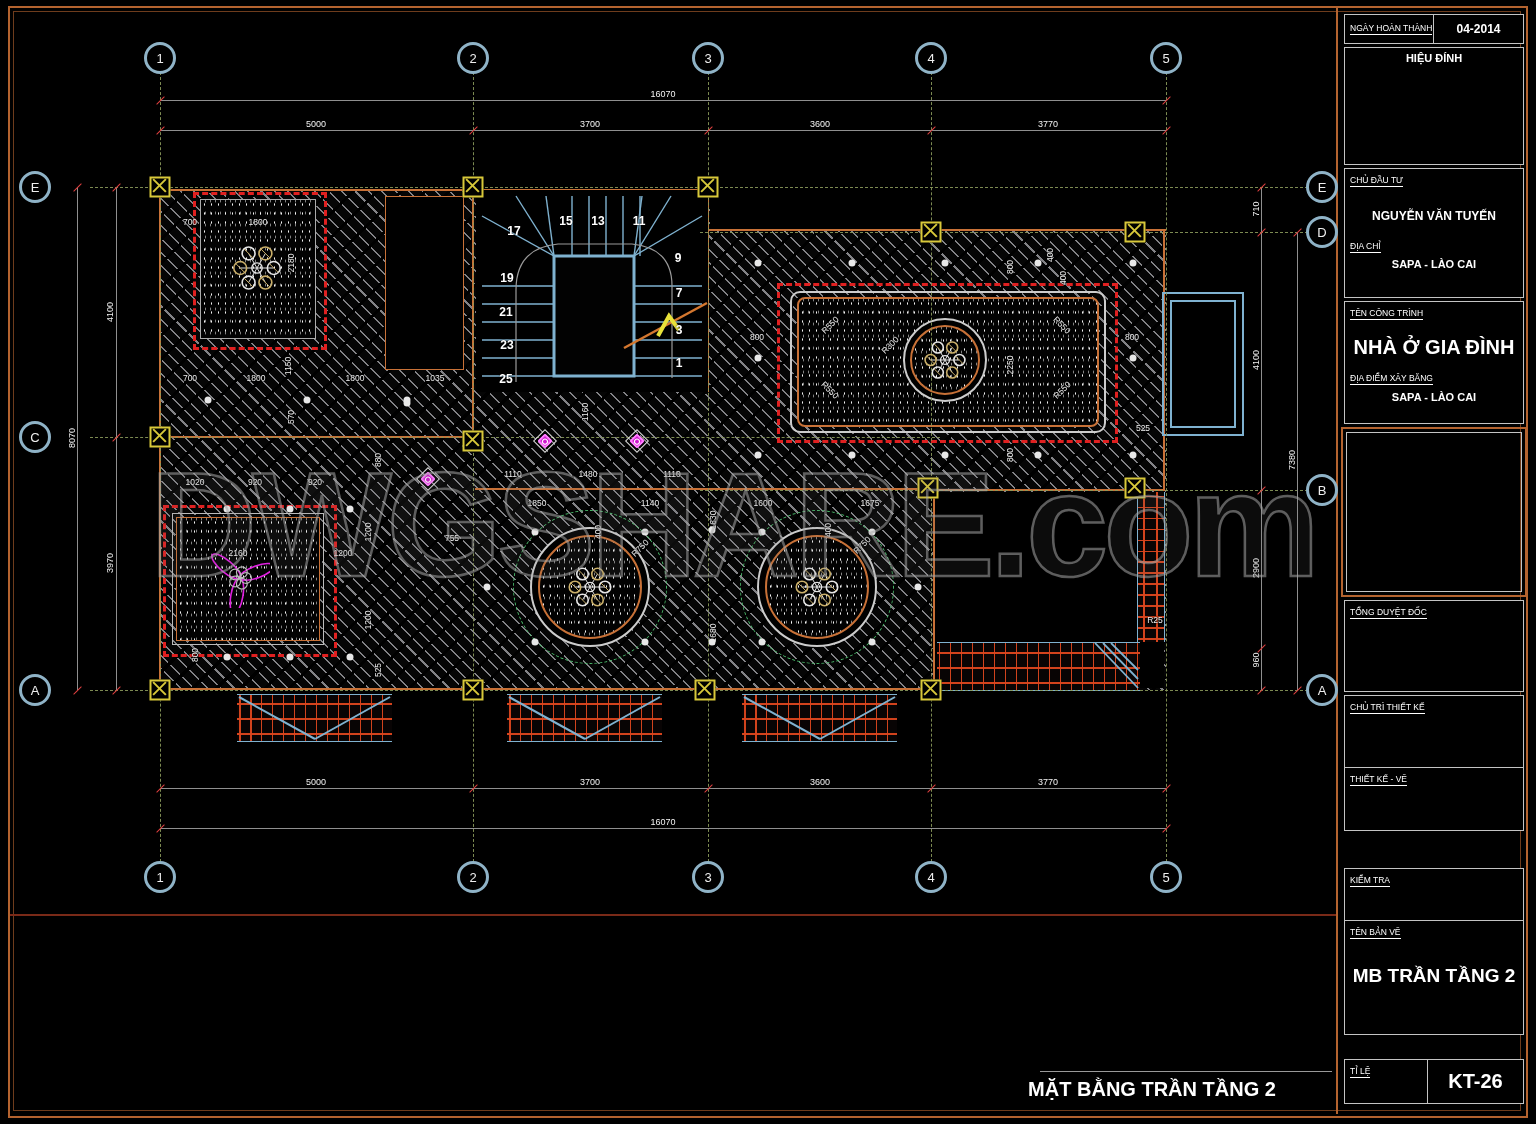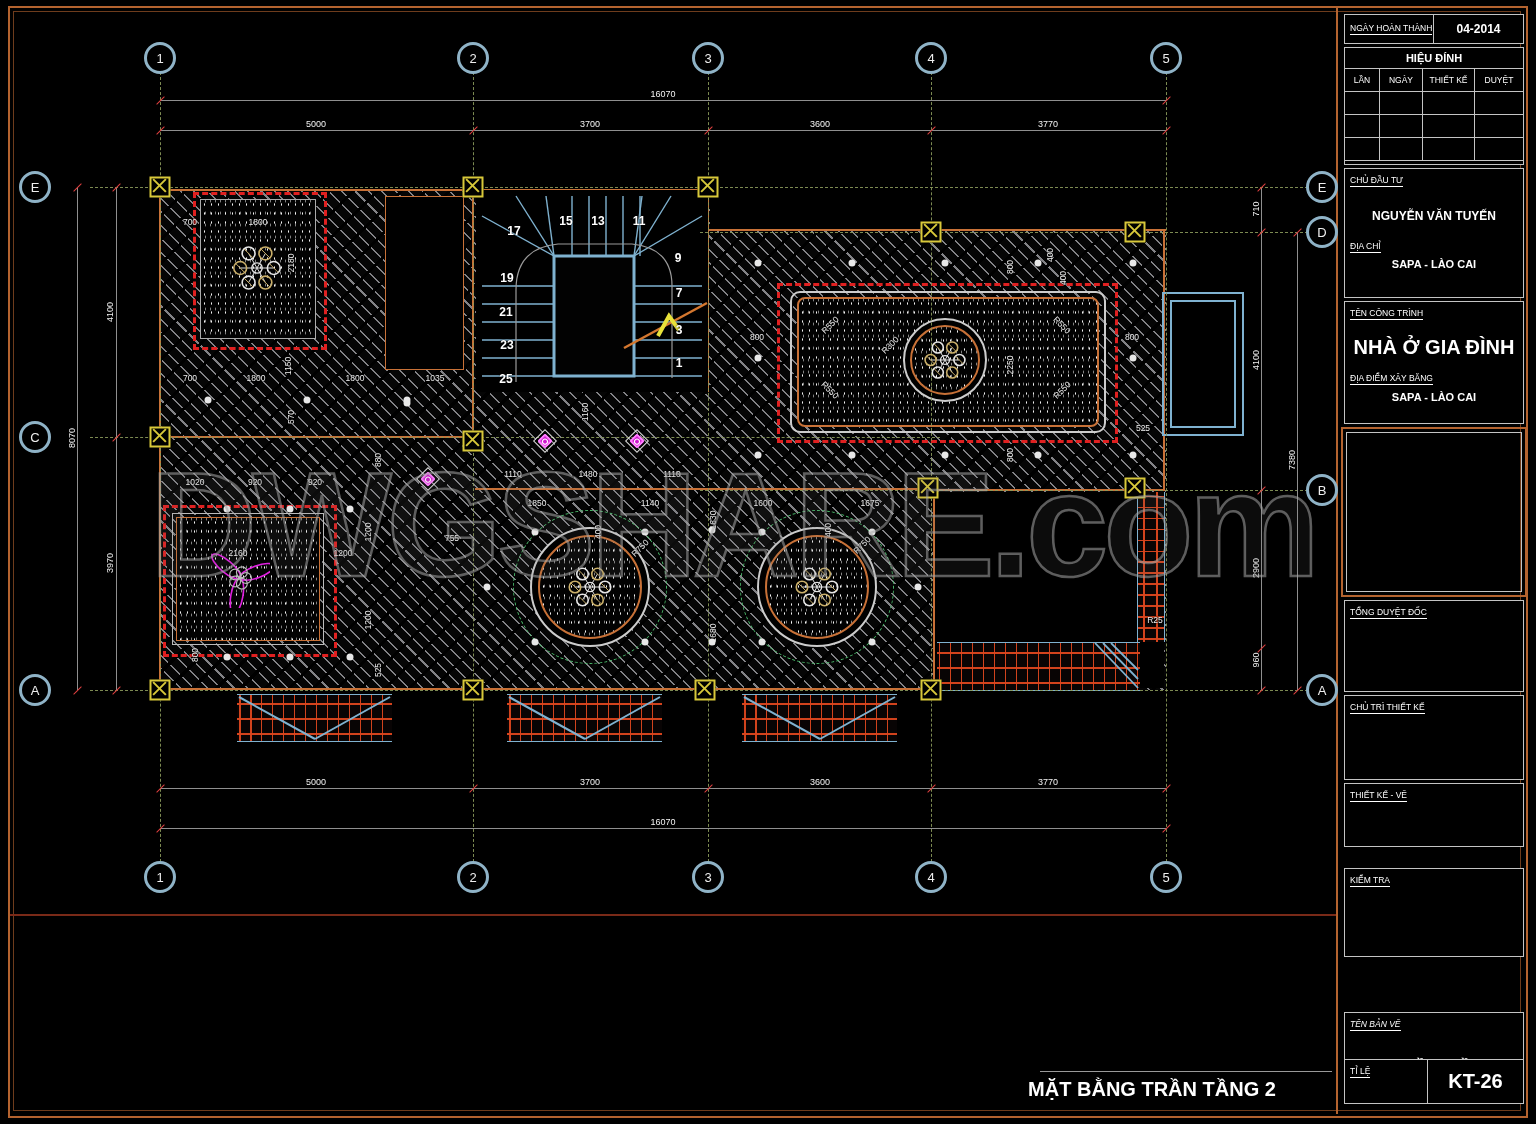--- a/index.html
+++ b/index.html
@@ -503,38 +503,20 @@
 <div id="titleblock">
   <div class="abs tb" style="top:14px;height:30px;display:flex;">
     <div style="width:88px;border-right:1.5px solid #c4c4c4;display:flex;align-items:center;">
       <span class="tb-label" style="margin-top:0;">NGÀY HOÀN THÀNH</span>
     </div>
     <div style="flex:1;display:flex;align-items:center;justify-content:center;font-size:12px;font-weight:bold;">04-2014</div>
   </div>
 
   <div class="abs tb" style="top:47px;height:118px;">
     <div class="tb-center" style="font-size:11px;font-weight:bold;padding:4px 0;">HIỆU ĐÍNH</div>
-    <div class="revtable" id="revtable">
-        <div>LẦN</div>
-        <div>NGÀY</div>
-        <div>THIẾT KẾ</div>
-        <div>DUYỆT</div>
-        <div></div>
-        <div></div>
-        <div></div>
-        <div></div>
-        <div></div>
-        <div></div>
-        <div></div>
-        <div></div>
-        <div></div>
-        <div></div>
-        <div></div>
-        <div></div>
-      </div>
   </div>
 
   <div class="abs tb" style="top:168px;height:130px;">
     <span class="tb-label">CHỦ ĐẦU TƯ</span>
     <div class="tb-center" style="font-size:12px;font-weight:bold;margin-top:22px;">NGUYỄN VĂN TUYẾN</div>
     <span class="tb-label" style="margin-top:18px;">ĐỊA CHỈ</span>
     <div class="tb-center" style="font-size:11px;font-weight:bold;margin-top:5px;">SAPA - LÀO CAI</div>
   </div>
 
   <div class="abs tb" style="top:301px;height:123px;">
@@ -547,27 +529,27 @@
   <div class="abs" style="left:1341px;top:427px;width:186px;height:170px;border:2px solid #b4632f;box-sizing:border-box;">
     <div style="position:absolute;left:3px;top:3px;right:3px;bottom:3px;border:1.5px solid #c4c4c4;"></div>
   </div>
 
   <div class="abs tb" style="top:600px;height:92px;">
     <span class="tb-label">TỔNG DUYỆT ĐỐC</span>
   </div>
   <div class="abs tb" style="top:695px;height:85px;">
     <span class="tb-label">CHỦ TRÌ THIẾT KẾ</span>
   </div>
-  <div class="abs tb" style="top:783px;height:64px;">
+  <div class="abs tb" style="top:767px;height:64px;">
     <span class="tb-label">THIẾT KẾ - VẼ</span>
   </div>
   <div class="abs tb" style="top:868px;height:89px;">
     <span class="tb-label">KIỂM TRA</span>
   </div>
-  <div class="abs tb" style="top:1012px;height:90px;font-style:italic;">
+  <div class="abs tb" style="top:920px;height:115px;">
     <span class="tb-label">TÊN BẢN VẼ</span>
     <div class="tb-center" style="font-size:19px;font-weight:bold;margin-top:26px;">MB TRẦN TẦNG 2</div>
   </div>
   <div class="abs tb scale-row" style="top:1059px;height:45px;">
     <div class="cell1"><span class="tb-label">TỈ LỆ</span></div>
     <div class="cell2">KT-26</div>
   </div>
 </div>
 
 </body></html>

